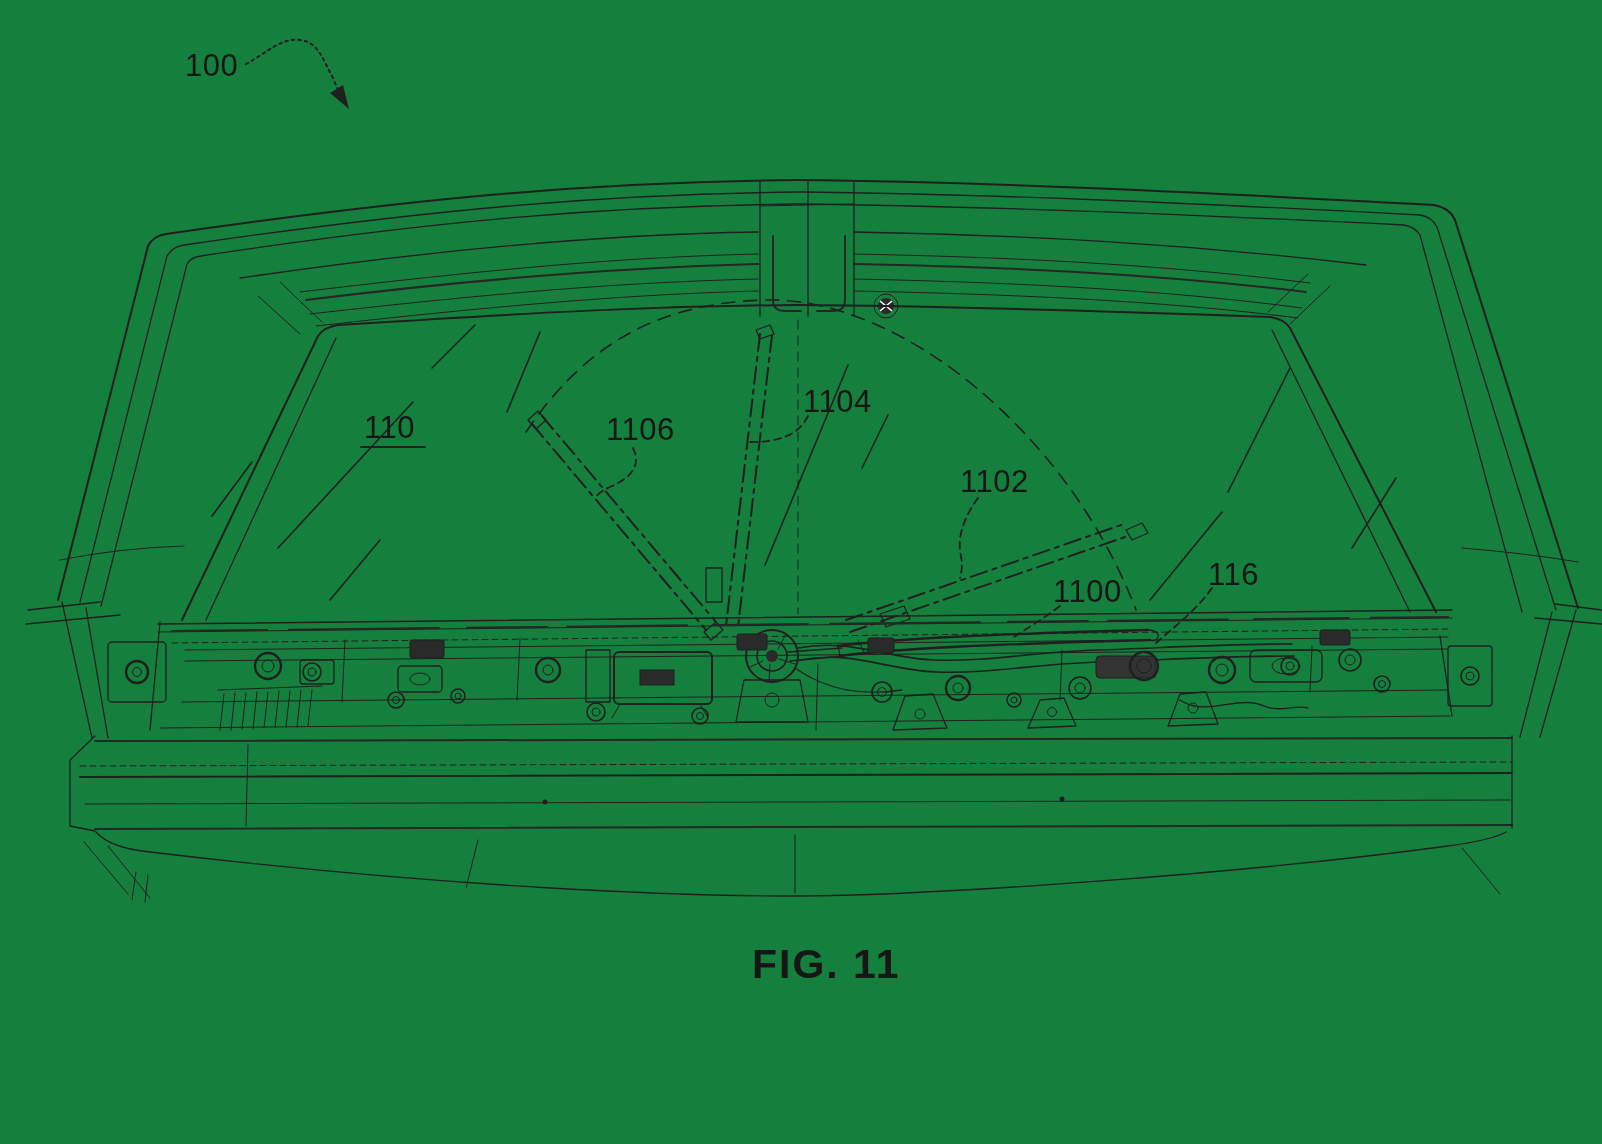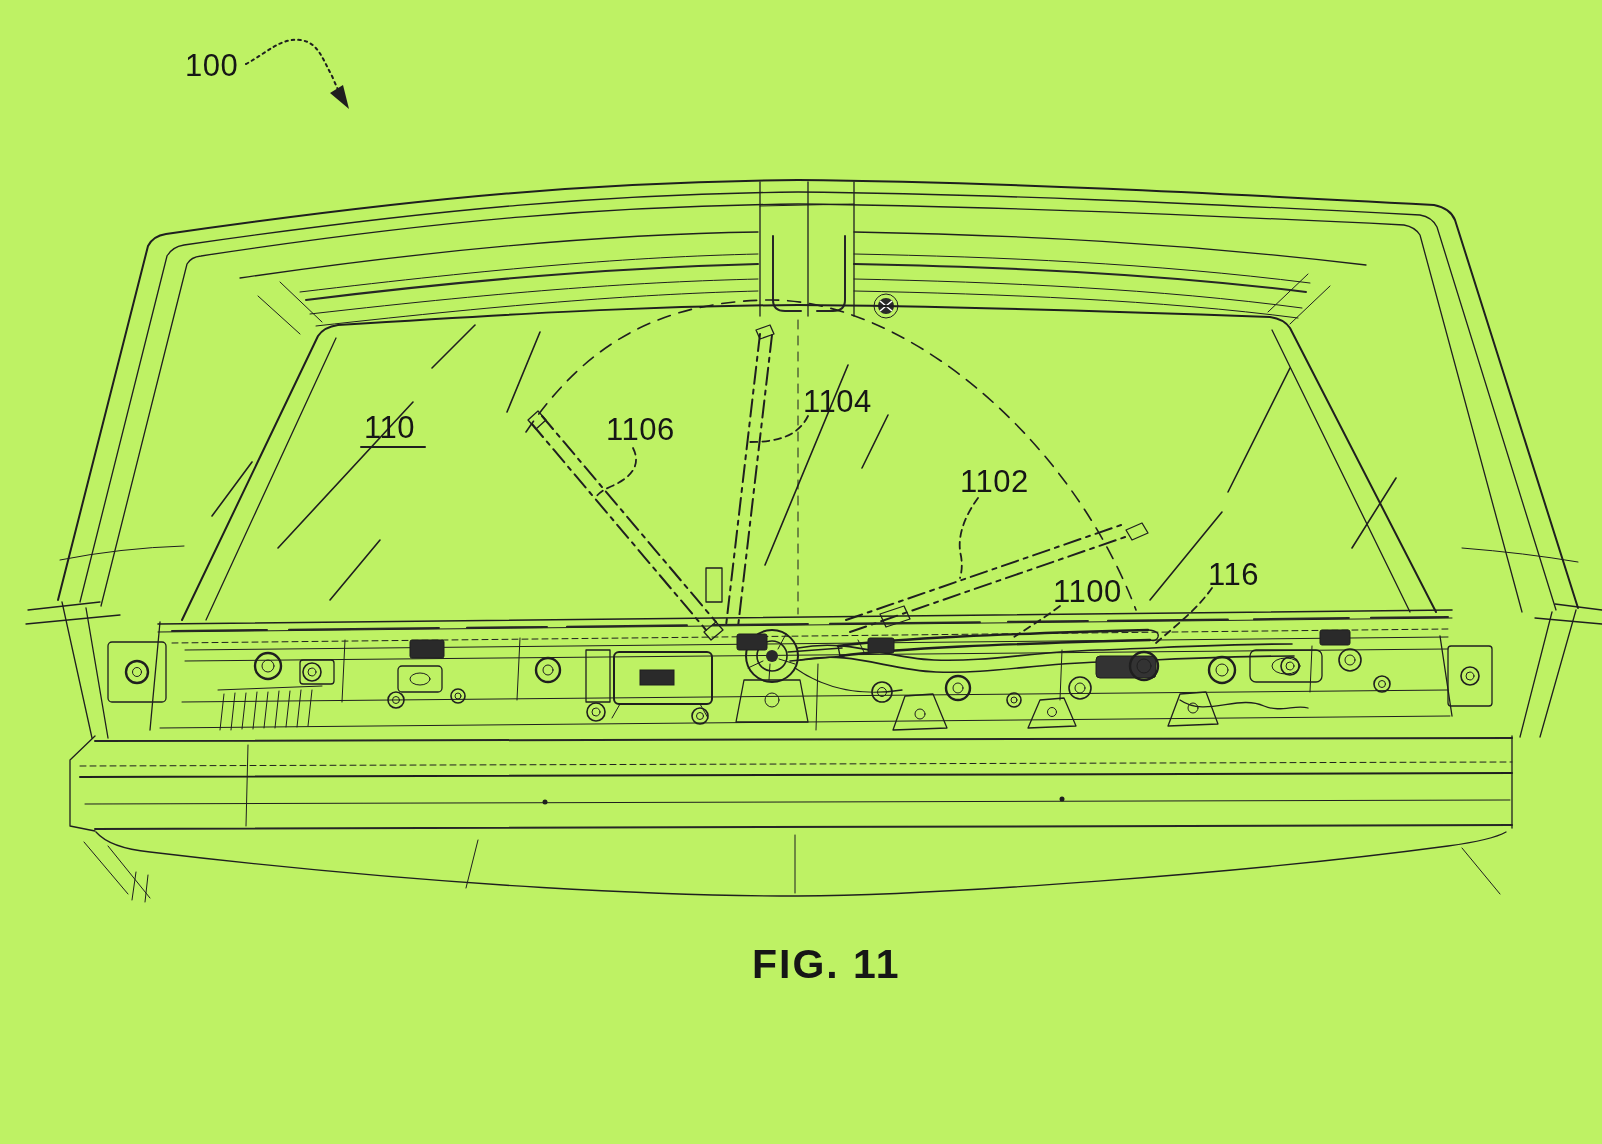--- a/index.html
+++ b/index.html
@@ -1,16 +1,16 @@
 <!DOCTYPE html>
 <html><head>
 <meta charset="utf-8">
 <style>
   html,body{margin:0;padding:0;background:#ffffff;}
-  .page{position:relative;width:1602px;height:1144px;background:#bef264;overflow:hidden;
+  .page{position:relative;width:1602px;height:1144px;background:#15803d;overflow:hidden;
         font-family:"Liberation Sans", sans-serif;}
   svg{position:absolute;inset:0;}
   .ln{stroke:#1f1f1f;fill:none;stroke-width:2;stroke-linecap:round;stroke-linejoin:round;}
   .thin{stroke-width:1.3;}
   .hair{stroke-width:1;}
   .med{stroke-width:1.6;}
   .bold{stroke-width:2.4;}
   .dkstroke{stroke:#262626;}
   .dkfill{fill:#2a2a2a;stroke:#1f1f1f;stroke-width:1;}
   .dash-arc{stroke-dasharray:13 9;}

